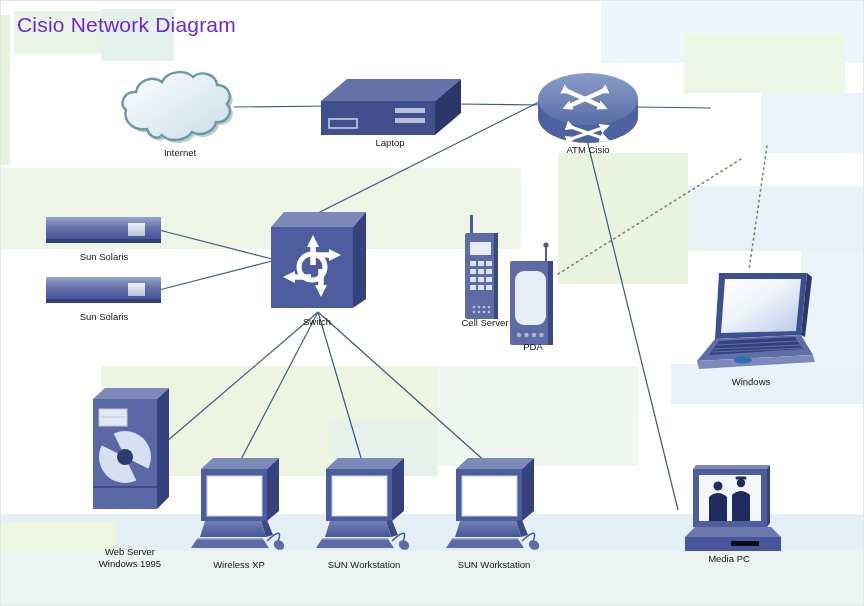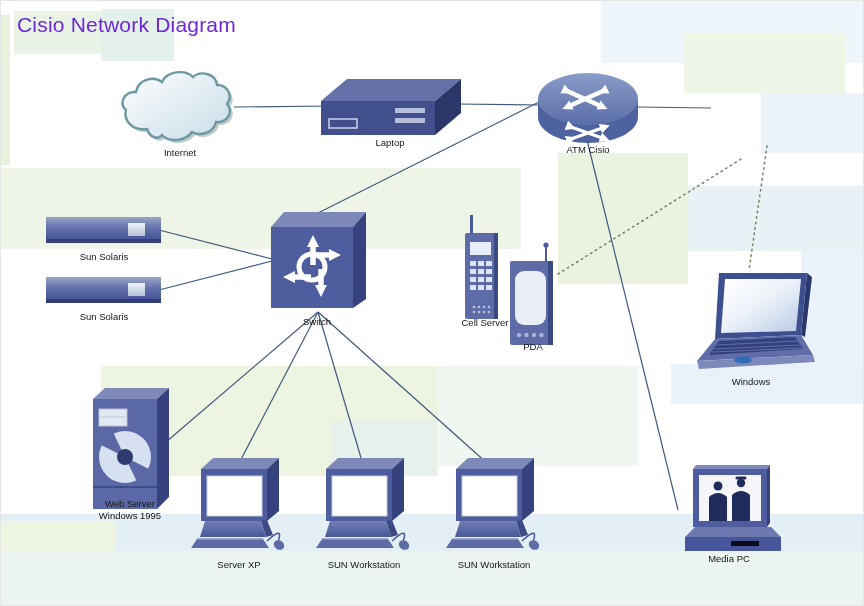--- a/index.html
+++ b/index.html
@@ -232,21 +232,21 @@
       <rect x="6" y="16" width="64" height="110" fill="#5a69a5"></rect>
       <rect x="6" y="103" width="64" height="2" fill="#3e4c88"></rect>
       <rect x="12" y="26" width="28" height="17" fill="#e2e9f3" stroke="#b9c3d9" stroke-width="1"></rect>
       <line x1="14" y1="34" x2="38" y2="34" stroke="#b9c3d9" stroke-width="1"></line>
       <circle cx="38" cy="74" r="26" fill="#d7e0f0"></circle>
       <path d="M38,74 L14,62 L24,45 Z" fill="#5a69a5"></path>
       <path d="M38,74 L62,86 L52,103 Z" fill="#5a69a5"></path>
       <circle cx="38" cy="74" r="8" fill="#2d3b6e"></circle>
     </svg>
     <span class="nlabel" style="top:115px;">
-      <span style="display:block;">Web Server</span>
+      <span style="display:block;margin-top:48px;">Web Server</span>
       <span style="display:block;">Windows 1995</span>
     </span>
   </div>
 
   <div class="node" style="left:186px;top:450px;width:104px;">
     <svg width="104" height="104" viewBox="0 0 104 104">
       <defs>
           <linearGradient id="pedG" x1="0" y1="0" x2="0" y2="1">
         <stop offset="0" stop-color="#717fb2"></stop>
             <stop offset="1" stop-color="#47569a"></stop>
@@ -256,21 +256,21 @@
       <polygon points="80,18 92,7 92,60 80,70" fill="#36427e"></polygon>
       <rect x="14" y="18" width="66" height="52" fill="#4d5d9d"></rect>
       <rect x="20" y="25" width="55" height="40" fill="#ffffff" stroke="#c6cede" stroke-width="1"></rect>
       <polygon points="74,70 80,69 86,84 79,86" fill="#3c4a84"></polygon>
       <polygon points="18,70 74,70 79,86 13,86" fill="url(#pedG)"></polygon>
       <path d="M80,90 Q97,74 91,91" stroke="#47569a" stroke-width="1.5" fill="none"></path>
       <polygon points="10,88 76,88 82,97 4,97" fill="#5d6ba6"></polygon>
       <line x1="10" y1="88" x2="76" y2="88" stroke="#8d99c4" stroke-width="1.5"></line>
       <ellipse cx="92" cy="94" rx="5.5" ry="4.5" fill="#5d6ba6" transform="rotate(35 92 94)"></ellipse>
     </svg>
-    <span class="nlabel" style="top:108px;">Server XP</span>
+    <span class="nlabel" style="top:108px;">Wireless XP</span>
   </div>
 
   <div class="node" style="left:311px;top:450px;width:104px;">
     <svg width="104" height="104" viewBox="0 0 104 104">
       <polygon points="14,18 80,18 92,7 26,7" fill="#7d8ab9"></polygon>
       <polygon points="80,18 92,7 92,60 80,70" fill="#36427e"></polygon>
       <rect x="14" y="18" width="66" height="52" fill="#4d5d9d"></rect>
       <rect x="20" y="25" width="55" height="40" fill="#ffffff" stroke="#c6cede" stroke-width="1"></rect>
       <polygon points="74,70 80,69 86,84 79,86" fill="#3c4a84"></polygon>
       <polygon points="18,70 74,70 79,86 13,86" fill="url(#pedG)"></polygon>

